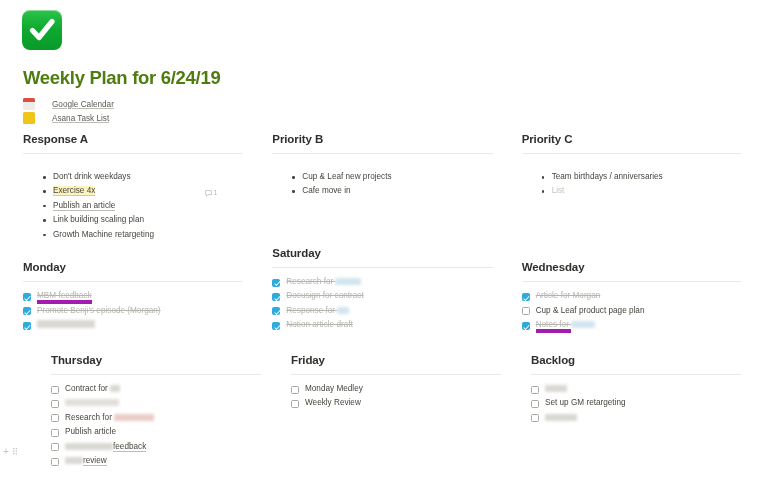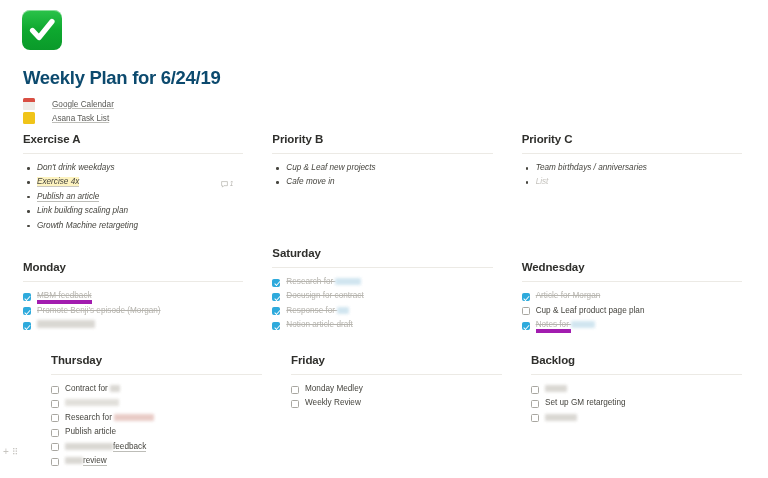--- a/index.html
+++ b/index.html
@@ -28,21 +28,21 @@
     box-shadow: inset 0 1px 0 rgba(255,255,255,.45);
   }
   .page-icon svg { display:block; }
 
   .page-title {
     position: absolute;
     left: 23px; top: 66px;
     font-size: 18.5px;
     font-weight: bold;
     letter-spacing: -0.3px;
-    color: #0c4a6e;
+    color: #4d7c0f;
     line-height: 24px;
   }
 
   .link-row {
     position: absolute;
     left: 23px;
     height: 14px;
     display: flex;
     align-items: center;
     gap: 0;
@@ -92,21 +92,21 @@
     margin: 0 0 7px 0;
     line-height: 14px;
   }
   .divider {
     height: 1px;
     background: #eceae5;
     margin-bottom: 7px;
   }
 
   
-  ul.bullets { list-style: none; margin: 0; padding: 0; font-style: italic; }
+  ul.bullets { list-style: none; margin: 16px; padding: 0; }
   ul.bullets li {
     position: relative;
     padding-left: 14px;
     font-size: 8.2px;
     line-height: 14.4px;
     color: #46453f;
     margin-bottom: 0px;
     white-space: nowrap;
   }
   ul.bullets li::before {
@@ -226,21 +226,21 @@
     <span class="link-text">Google Calendar</span>
   </div>
   <div class="link-row r2">
     <span class="link-emoji emoji-person"></span>
     <span class="link-text">Asana Task List</span>
   </div>
 
   <div class="grid-row" style="top:132px;">
 
     <div class="col">
-      <div class="col-title">Exercise A</div>
+      <div class="col-title">Response A</div>
       <div class="divider"></div>
       <ul class="bullets">
         <li><span>Don't drink weekdays</span></li>
         <li>
           <span class="hl-yellow">Exercise 4x</span>
           <span class="comment-badge">
             <svg width="7" height="7" viewBox="0 0 12 12">
                 <path d="M1 1h10v7H5L2.5 10.5V8H1z" fill="none" stroke="#b6b4ae" stroke-width="1.2" stroke-linejoin="round"></path>
               </svg>
             <span>1</span>

